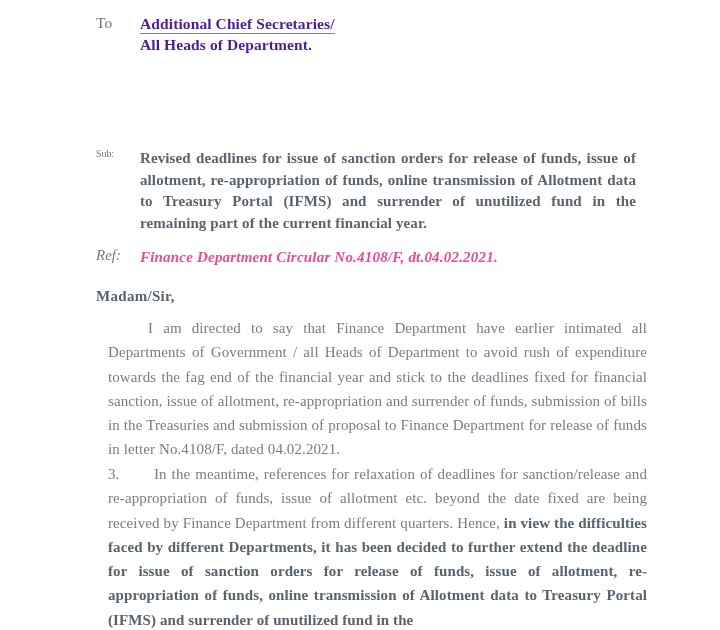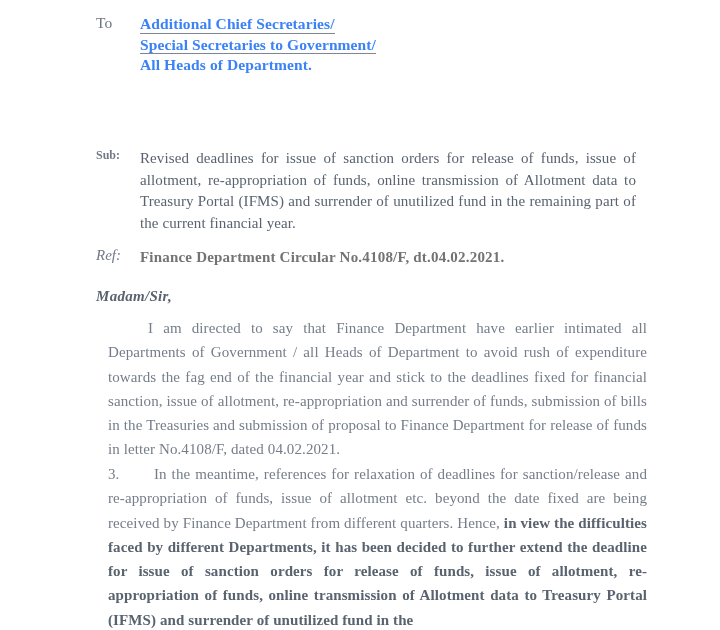--- a/index.html
+++ b/index.html
@@ -31,21 +31,21 @@
     top: 0;
     font-size: 15.5px;
     font-weight: 400;
     color: #6d7682;
     letter-spacing: 0.2px;
   }
   .to-list {
     margin-left: 44px;
     font-size: 15.5px;
     font-weight: 700;
-    color: #3b82f6;
+    color: #4c1d95;
     letter-spacing: 0.1px;
   }
   .to-list .addr-line {
     line-height: 20.5px;
     white-space: nowrap;
   }
   .to-list .addr-line.underlined span {
     border-bottom: 1.3px solid #7d8692;
     padding-bottom: 0.5px;
   }
@@ -54,28 +54,28 @@
   .sub-block {
     position: absolute;
     left: 96px;
     top: 148px;
     width: 540px;
   }
   .sub-label {
     position: absolute;
     left: 0;
     top: 0;
-    font-size: 12px;
-    font-weight: 700;
+    font-size: 10px;
+    font-weight: 400;
     color: #707985;
   }
   .sub-text {
     margin-left: 44px;
     font-size: 15px;
-    font-weight: 400;
+    font-weight: 700;
     color: #59636f;
     text-align: justify;
     line-height: 21.5px;
     letter-spacing: 0.1px;
   }
 
   
   .ref-block {
     position: absolute;
     left: 96px;
@@ -88,35 +88,35 @@
     top: 0;
     font-size: 15px;
     font-style: italic;
     font-weight: 400;
     color: #707985;
   }
   .ref-text {
     margin-left: 44px;
     font-size: 15px;
     font-weight: 700;
-    color: #737373;
+    font-style: italic;
+    color: #ec4899;
     line-height: 21px;
     letter-spacing: 0.2px;
   }
 
   
   .salutation {
     position: absolute;
     left: 96px;
     top: 288px;
     font-size: 15px;
     font-weight: 700;
     color: #59636f;
     letter-spacing: 0.3px;
-    font-style: italic;
   }
 
   
   .para {
     position: absolute;
     left: 108px;
     width: 539px;
     font-size: 15px;
     line-height: 24.3px;
     text-align: justify;
@@ -145,21 +145,20 @@
 </style>
 </head>
 <body>
 
 <div class="page">
 
   <div class="to-block">
     <div class="to-label">To</div>
     <div class="to-list">
       <div class="addr-line underlined"><span>Additional Chief Secretaries/</span></div>
-      <div class="addr-line underlined"><span>Special Secretaries to Government/</span></div>
       <div class="addr-line"><span>All Heads of Department.</span></div>
     </div>
   </div>
 
   <div class="sub-block">
     <div class="sub-label">Sub:</div>
     <div class="sub-text">Revised deadlines for issue of sanction orders for release of funds, issue of allotment, re-appropriation of funds, online transmission of Allotment data to Treasury Portal (IFMS) and surrender of unutilized fund in the remaining part of the current financial year.</div>
   </div>
 
   <div class="ref-block">

